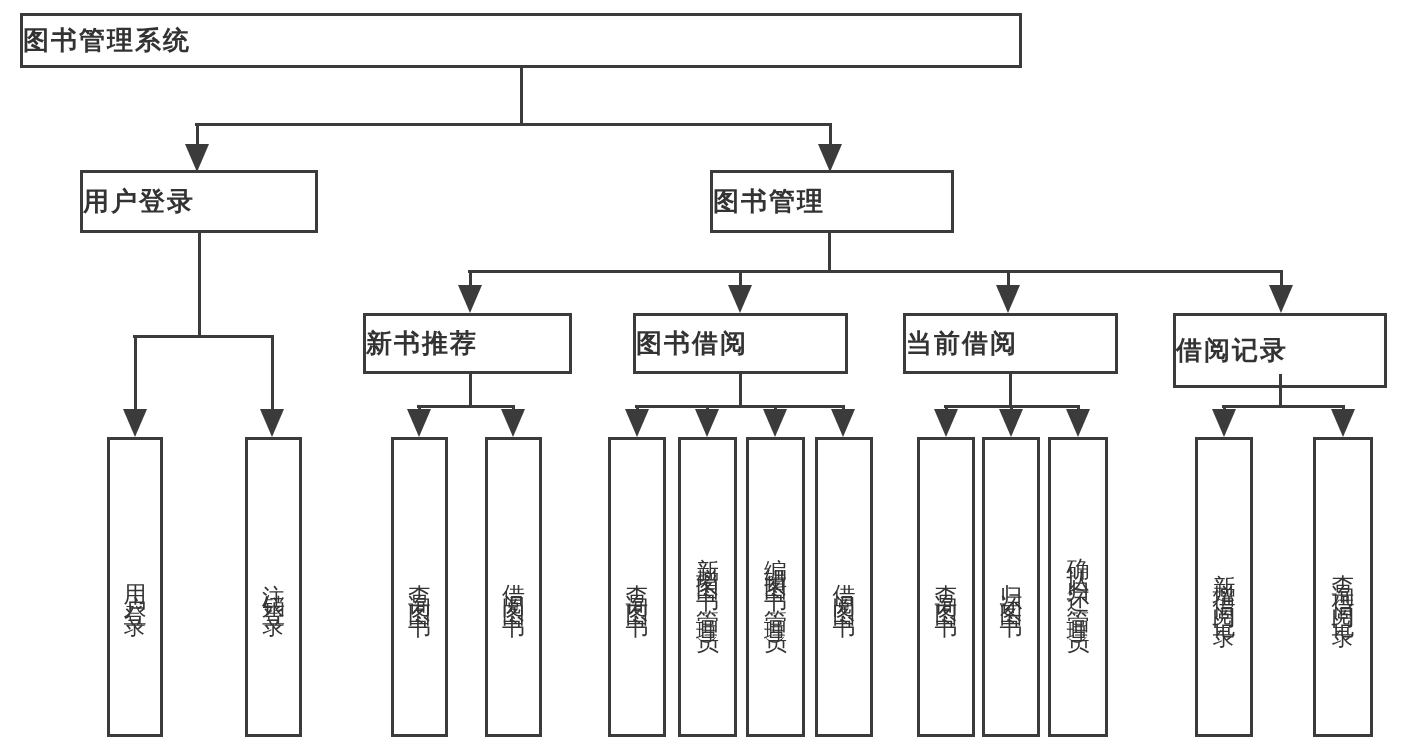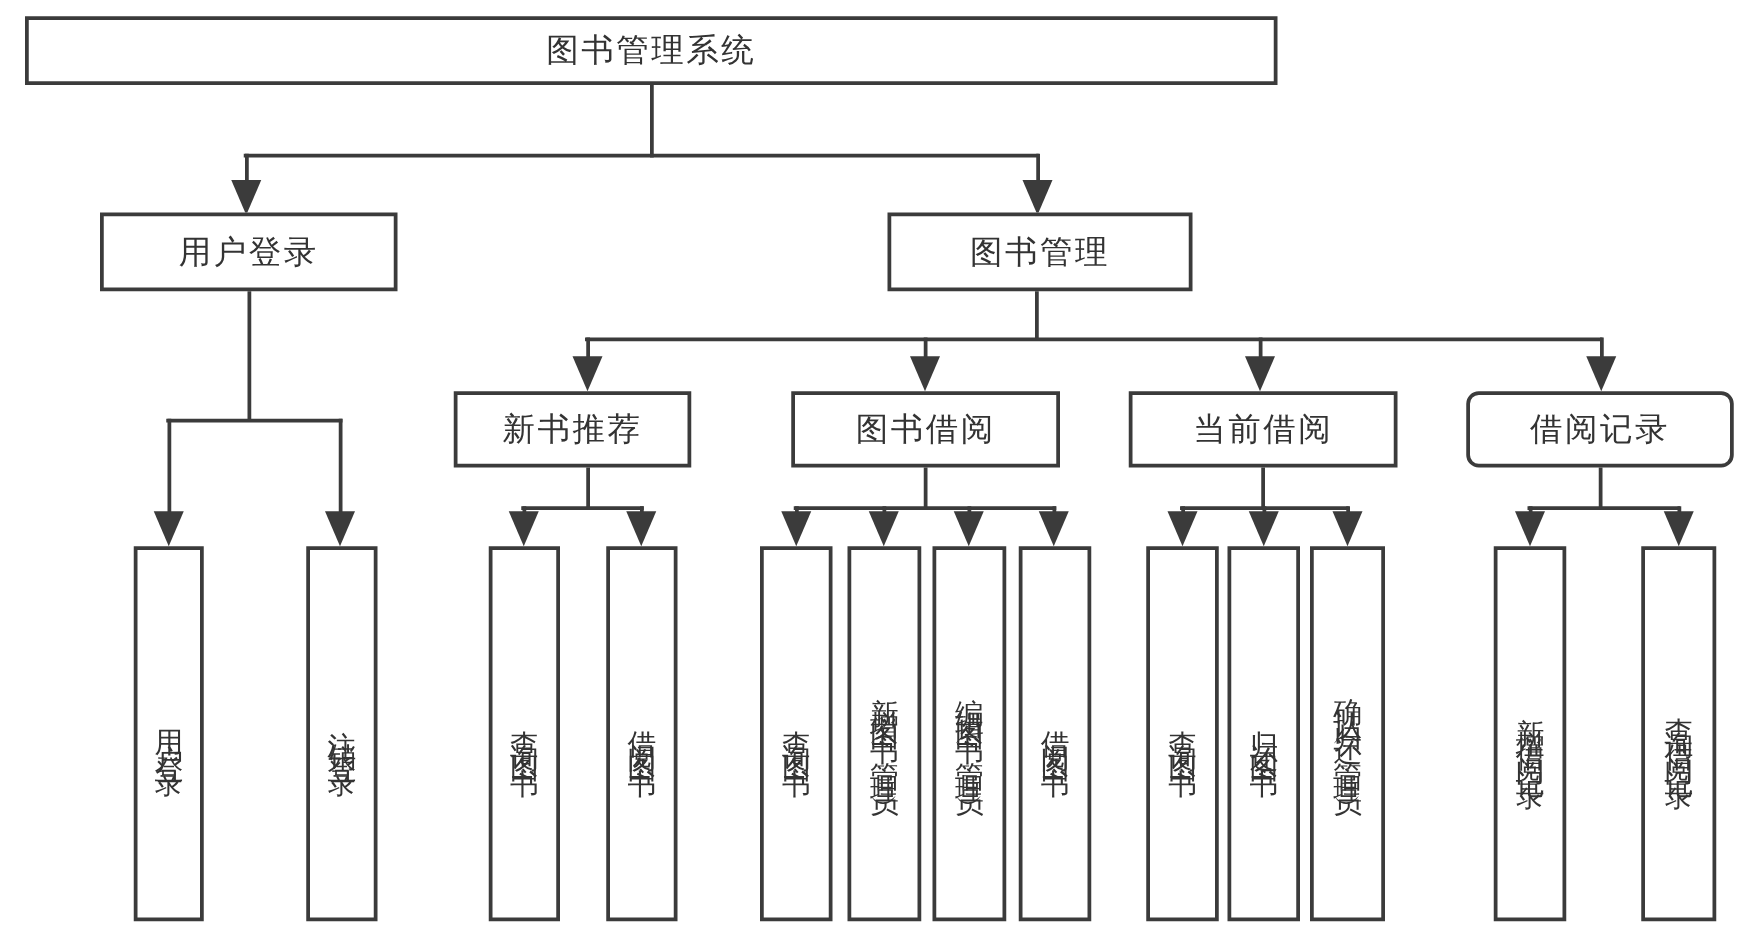--- a/index.html
+++ b/index.html
@@ -11,21 +11,21 @@
     font-family: "Liberation Sans", sans-serif;
     overflow: hidden;
   }
   .box {
     position: absolute;
     box-sizing: border-box;
     background: #ffffff;
     border: 3px solid #3b3b3b;
     display: flex;
     align-items: center;
-    justify-content: center;
+    font-weight: bold;
   }
   .hlabel {
     font-size: 26px;
     color: #333333;
     letter-spacing: 2px;
     white-space: nowrap;
   }
   .vbox {
     position: absolute;
     box-sizing: border-box;
@@ -97,30 +97,30 @@
   <div class="hline" style="left:468px; top:270px; width:814px;"></div>
   <div class="vline" style="left:469px; top:270px; height:17px;"></div>
   <div class="arrowhead" style="left:458px; top:285px;"></div>
   <div class="vline" style="left:739px; top:270px; height:17px;"></div>
   <div class="arrowhead" style="left:728px; top:285px;"></div>
   <div class="vline" style="left:1007px; top:270px; height:17px;"></div>
   <div class="arrowhead" style="left:996px; top:285px;"></div>
   <div class="vline" style="left:1280px; top:270px; height:17px;"></div>
   <div class="arrowhead" style="left:1269px; top:285px;"></div>
 
-  <div class="box" style="left:363px; top:313px; width:190px; height:61px;">
+  <div class="box" style="left:363px; top:313px; width:209px; height:61px;">
     <span class="hlabel">新书推荐</span>
   </div>
   <div class="box" style="left:903px; top:313px; width:215px; height:61px;">
     <span class="hlabel">当前借阅</span>
   </div>
   <div class="box" style="left:633px; top:313px; width:215px; height:61px;">
     <span class="hlabel">图书借阅</span>
   </div>
-  <div class="box" style="left:1173px; top:313px; width:214px; height:61px;border-radius:10px;">
+  <div class="box" style="left:1173px; top:313px; width:214px; height:75px;">
     <span class="hlabel">借阅记录</span>
   </div>
 
   <div class="vline" style="left:469px; top:374px; height:34px;"></div>
   <div class="hline" style="left:417px; top:405px; width:98px;"></div>
   <div class="vline" style="left:418px; top:405px; height:8px;"></div>
   <div class="arrowhead" style="left:407px; top:409px;"></div>
   <div class="vline" style="left:512px; top:405px; height:8px;"></div>
   <div class="arrowhead" style="left:501px; top:409px;"></div>
 

